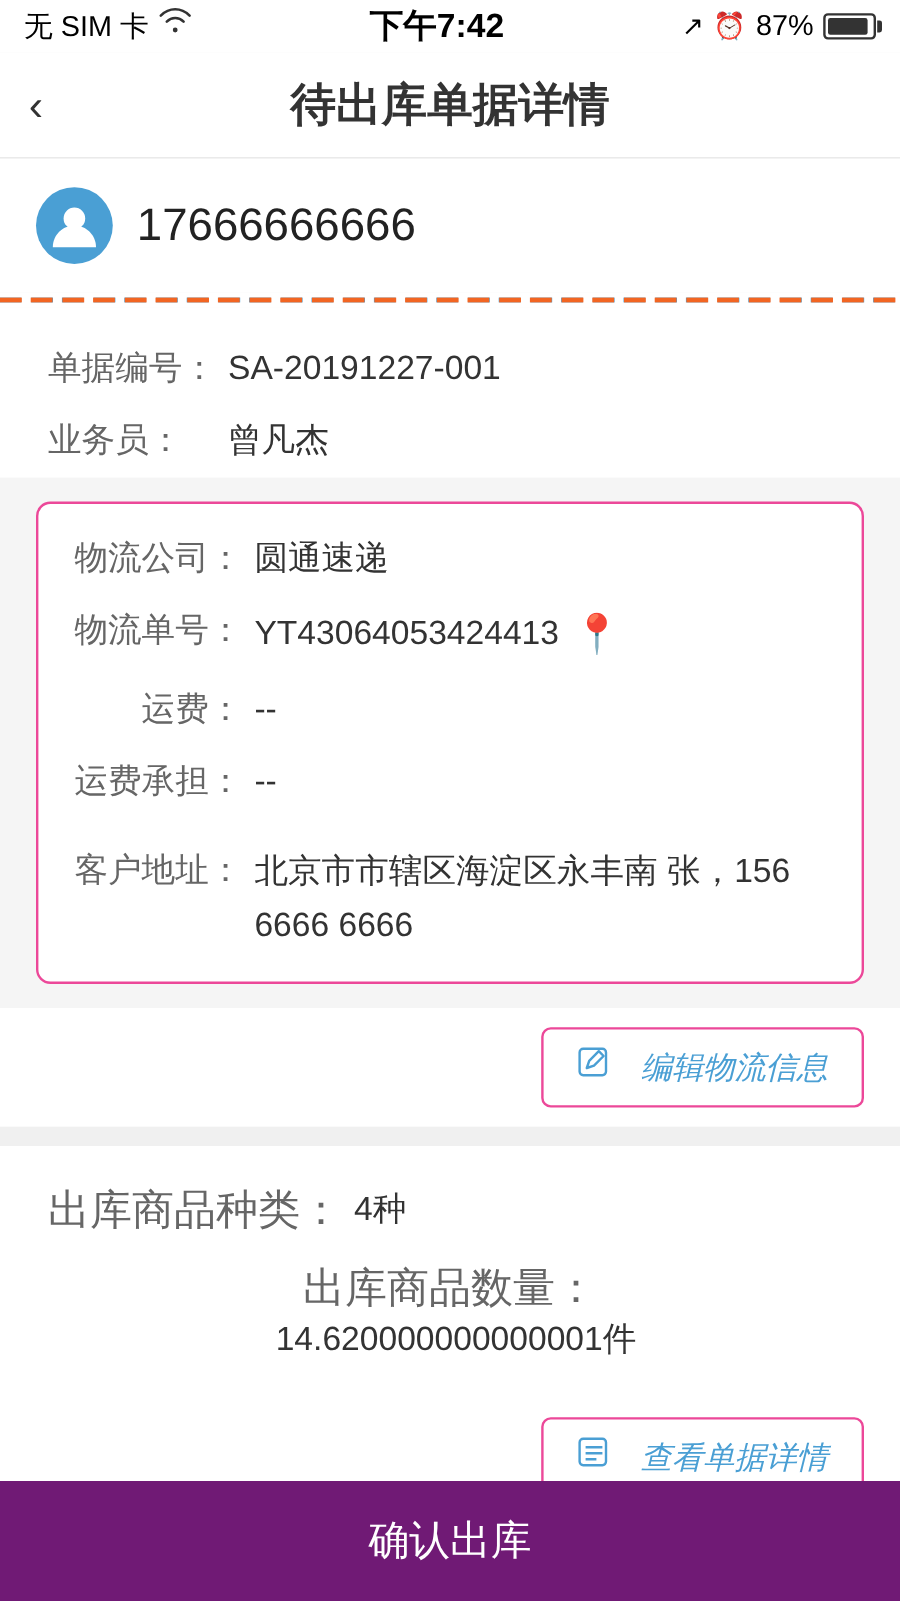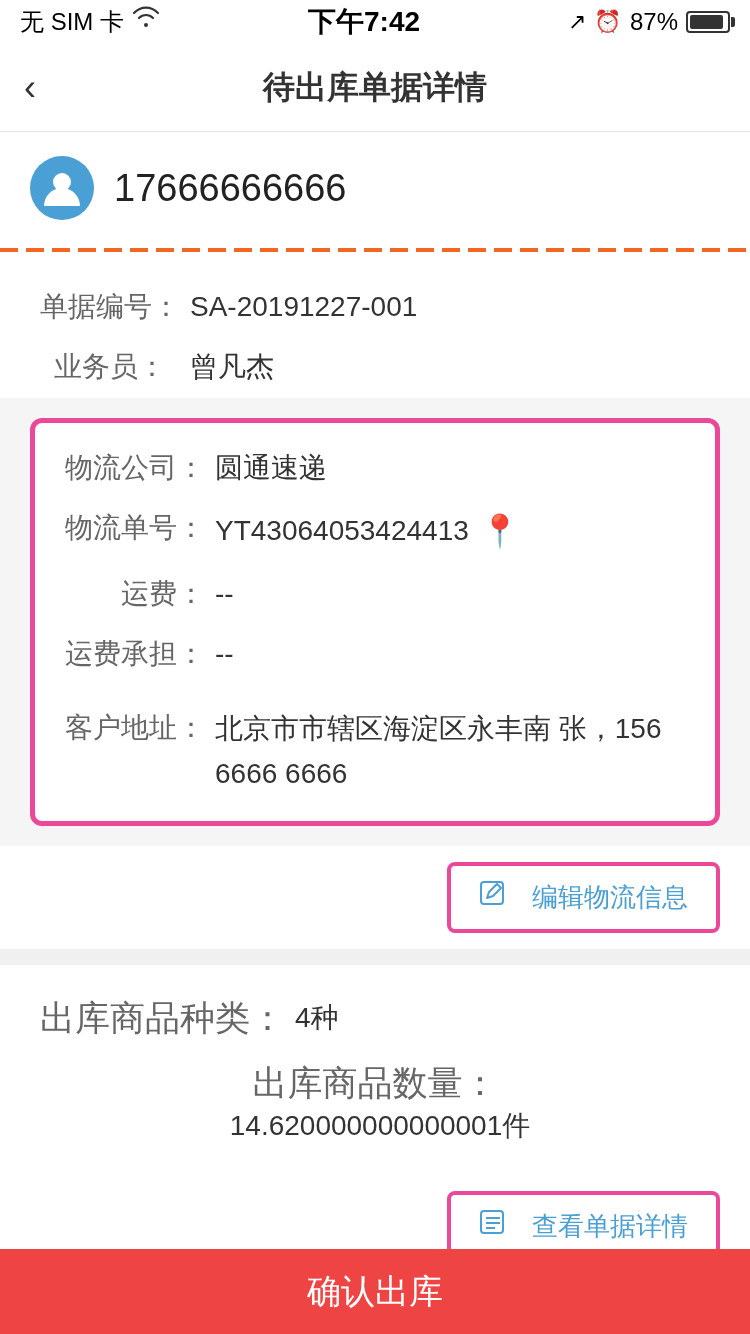--- a/index.html
+++ b/index.html
@@ -74,21 +74,21 @@
       border-bottom: 1px solid #e5e5e5;
     }
     .nav-back {
       position: absolute;
       left: 24px;
       font-size: 36px;
       color: #333;
       cursor: pointer;
     }
     .nav-title {
-      font-size: 32px;
+      font-size: 38px;
       font-weight: 600;
       color: #333;
     }
 
     
     .customer-header {
       background: #fff;
       padding: 24px 30px;
       display: flex;
       align-items: center;
@@ -135,34 +135,34 @@
       margin-bottom: 18px;
       line-height: 1.5;
     }
     .info-row:last-child {
       margin-bottom: 0;
     }
     .info-label {
       color: #666;
       font-size: 28px;
       min-width: 140px;
-      text-align: center;
+      text-align: left;
       flex-shrink: 0;
     }
     .info-value {
       color: #333;
       font-size: 28px;
       margin-left: 10px;
       flex: 1;
     }
 
     
     .logistics-card {
       background: #fff;
-      border: 5px solid #ec4899;
+      border: 2px solid #ec4899;
       border-radius: 12px;
       margin: 20px 30px;
       padding: 24px 30px;
     }
     .logistics-row {
       display: flex;
       align-items: flex-start;
       margin-bottom: 18px;
       line-height: 1.5;
     }
@@ -193,30 +193,31 @@
 
     
     .edit-btn {
       display: flex;
       align-items: center;
       justify-content: flex-end;
       padding: 16px 30px;
       background: #fff;
     }
     .btn-outline {
-      border: 4px solid #ec4899;
+      border: 2px solid #ec4899;
       color: #4a9fd4;
       border-radius: 8px;
       padding: 14px 28px;
       font-size: 26px;
       background: #fff;
       display: flex;
       align-items: center;
       gap: 25px;
       cursor: pointer;
+      font-style: italic;
     }
 
     
     .gray-sep {
       height: 16px;
       background: #f0f0f0;
     }
 
     
     .goods-section {
@@ -257,22 +258,22 @@
       flex: 1;
       min-height: 60px;
     }
 
     
     .confirm-btn {
       position: fixed;
       bottom: 0;
       left: 0;
       width: 750px;
-      height: 85px;
-      background: #ef4444;
+      height: 100px;
+      background: #701a75;
       color: #fff;
       font-size: 34px;
       font-weight: 500;
       border: none;
       cursor: pointer;
       display: flex;
       align-items: center;
       justify-content: center;
     }
 

